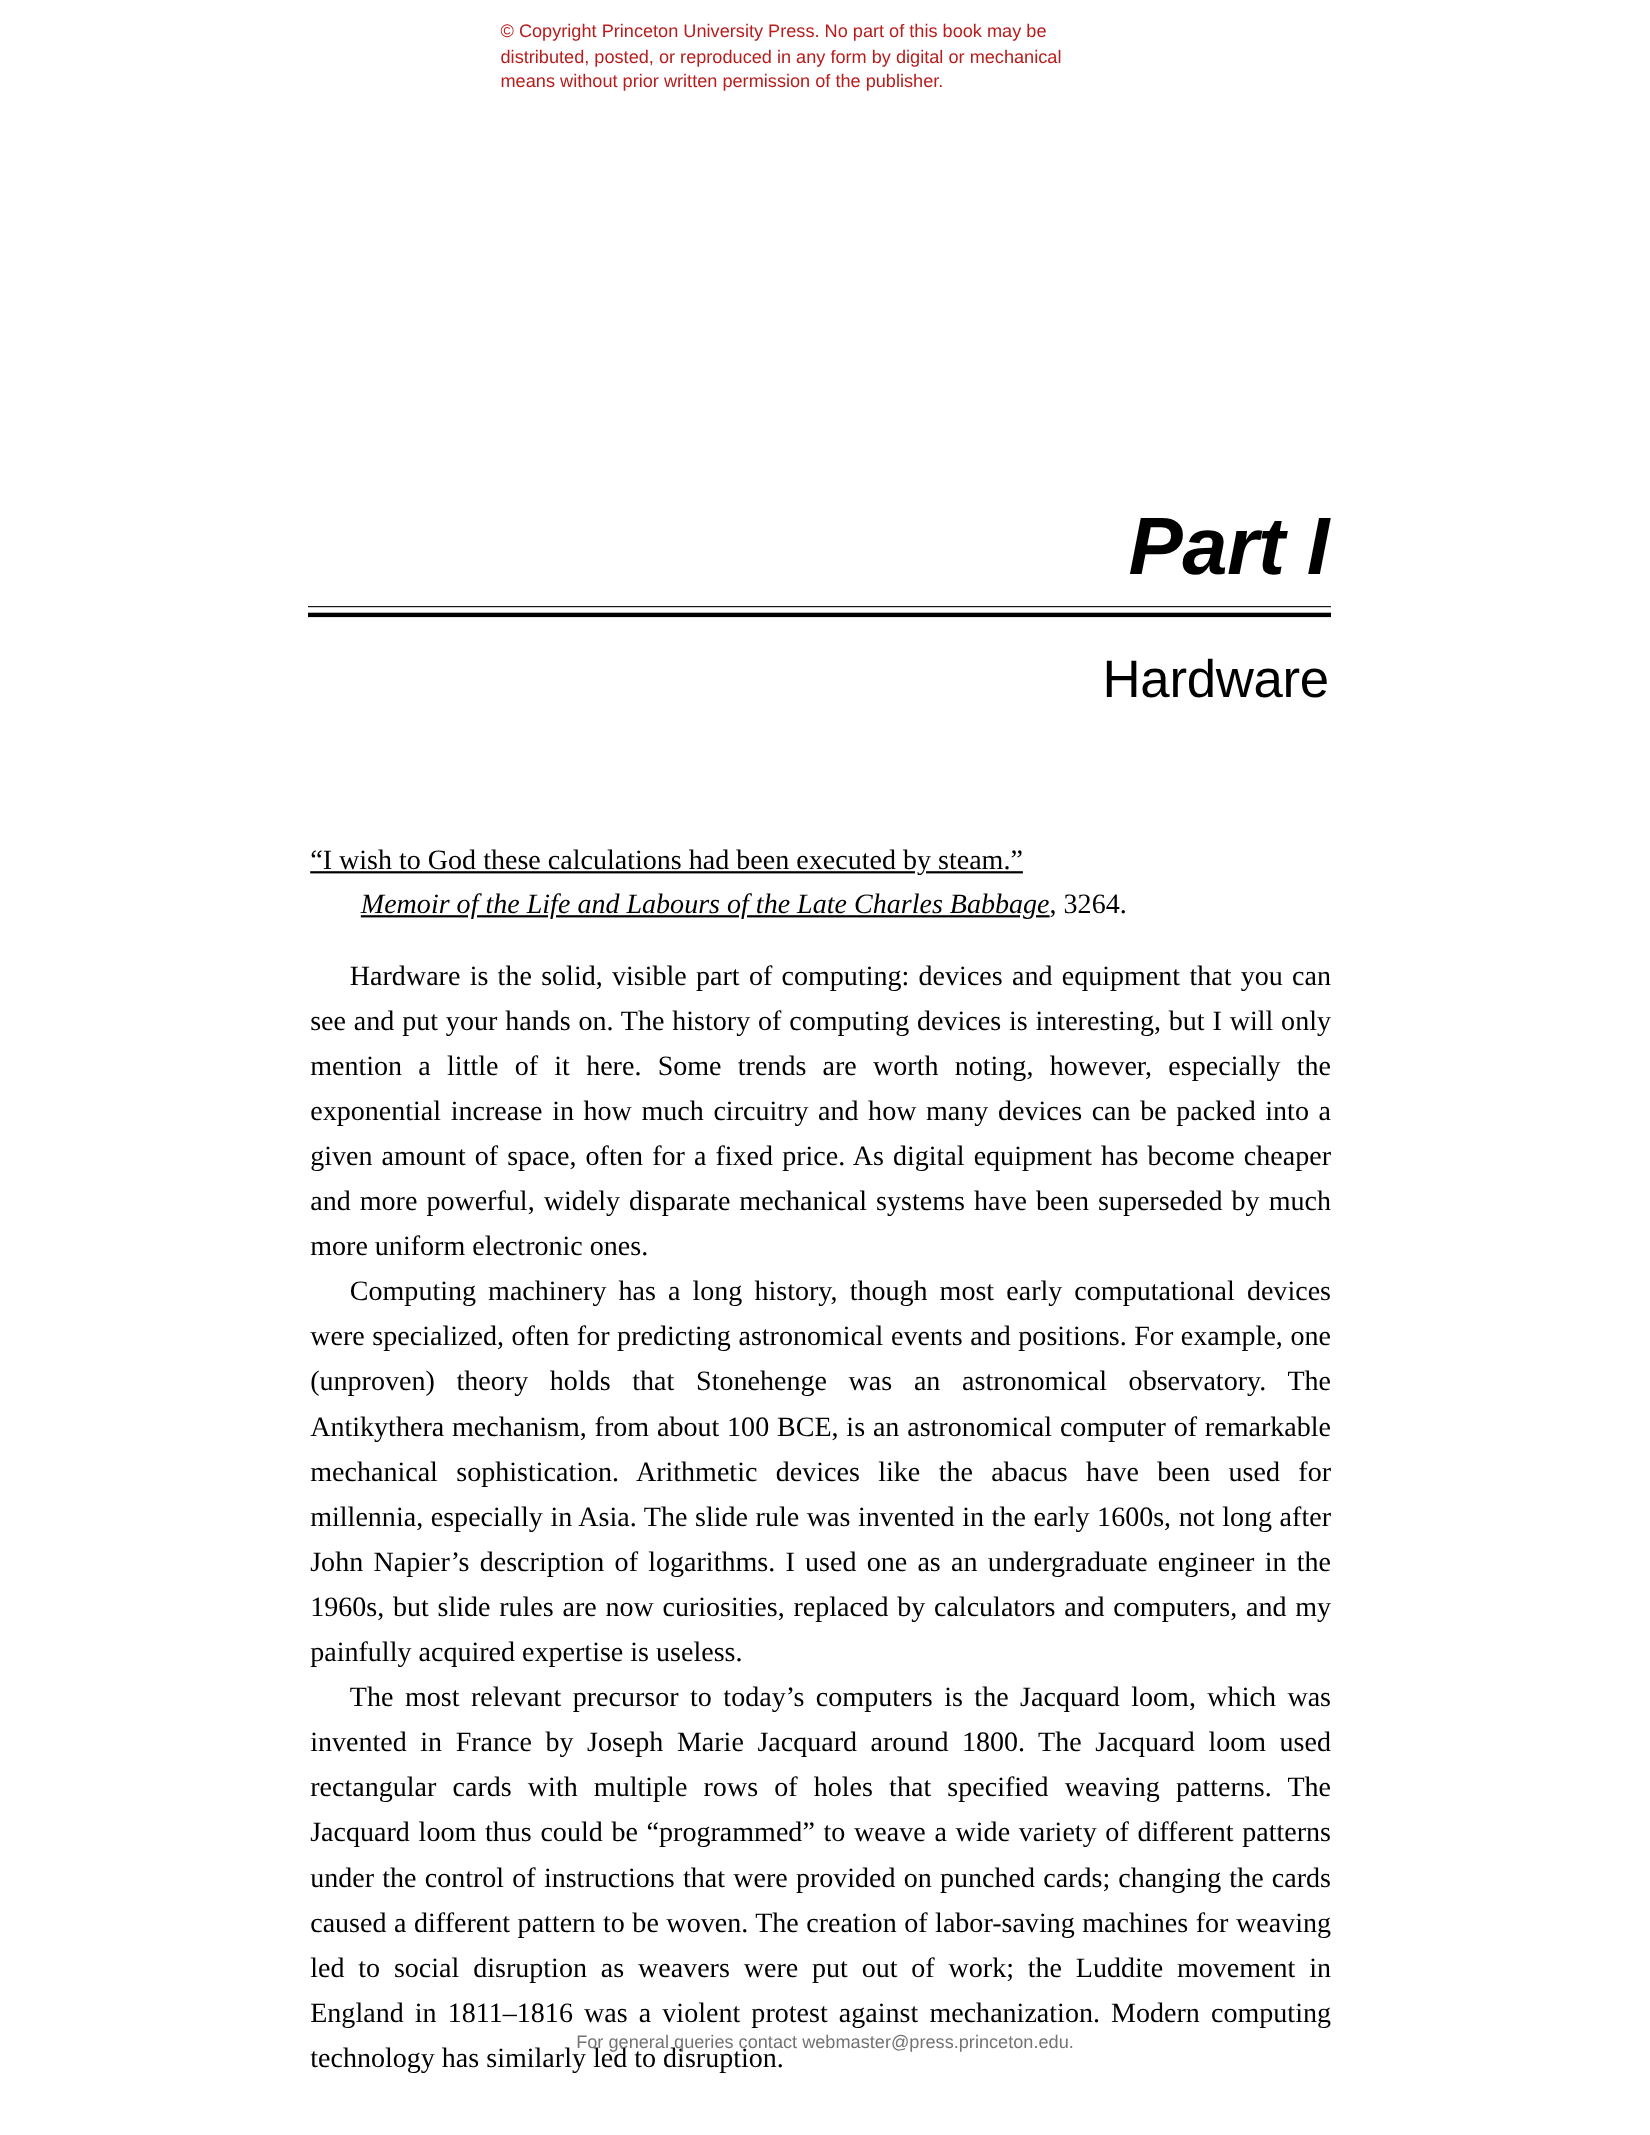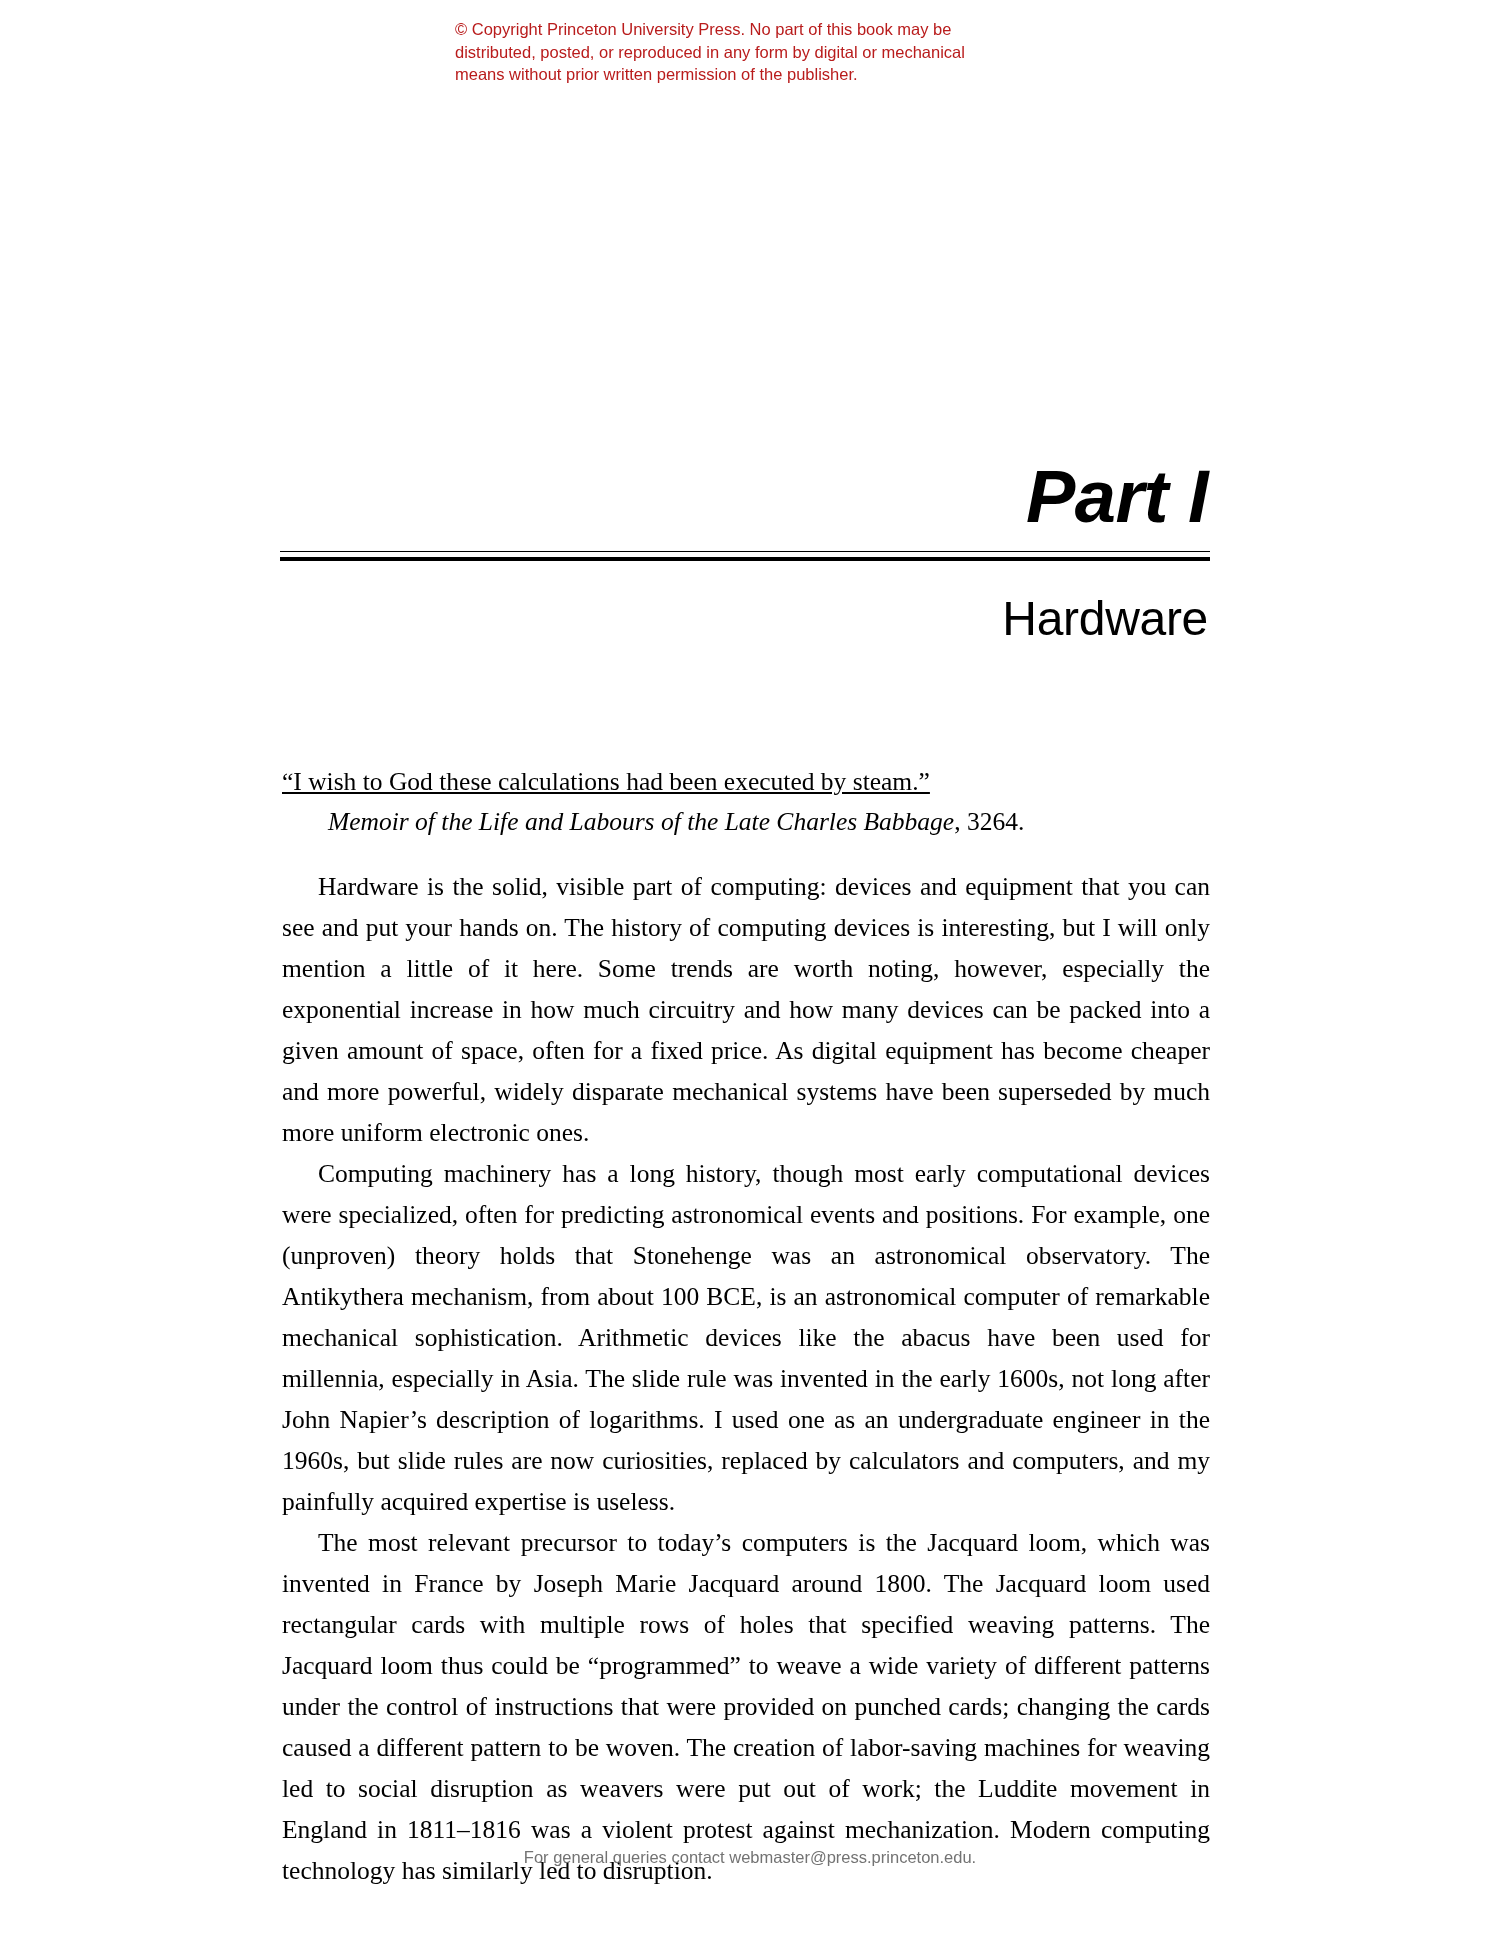--- a/index.html
+++ b/index.html
@@ -89,21 +89,21 @@
   #epigraph .attribution-line {
     display: block;
     margin-left: 46px;
     white-space: nowrap;
   }
   #epigraph .source-line {
     display: block;
     margin-left: 46px;
     white-space: nowrap;
   }
-  #epigraph .source-title { font-style: italic; }
+  #epigraph .source-title { font-style: italic; text-decoration: underline; }
 
   
   .body-paragraph {
     font-size: 25.5px;
     line-height: 41px;
     text-align: justify;
     text-justify: inter-word;
     margin: 0;
     text-indent: 36px;
     hyphens: manual;

